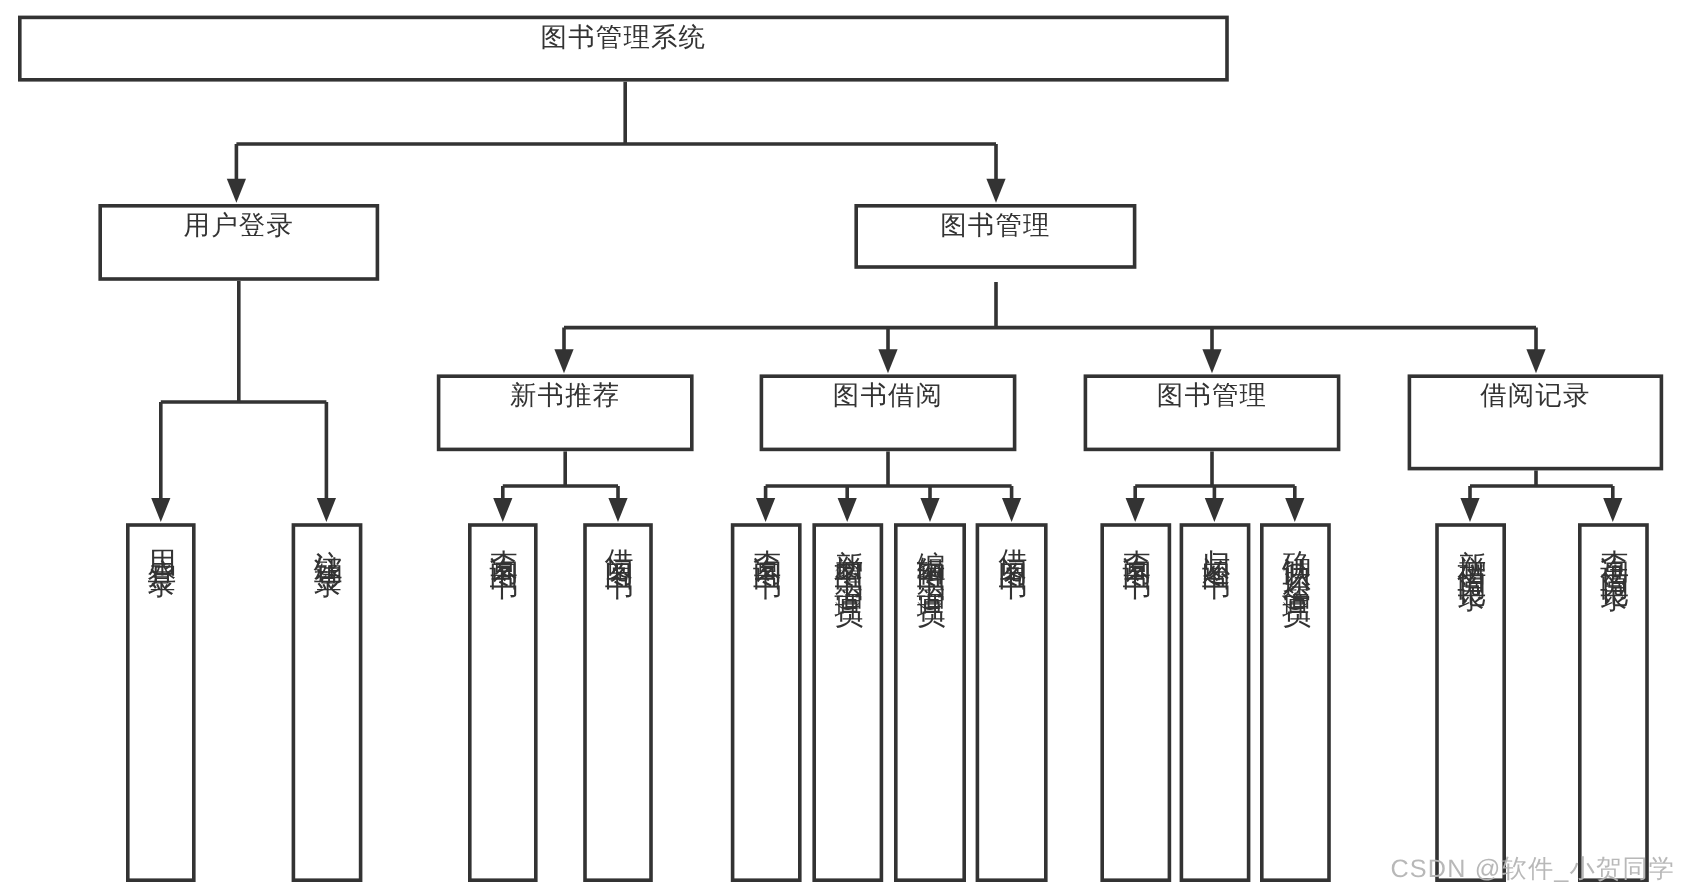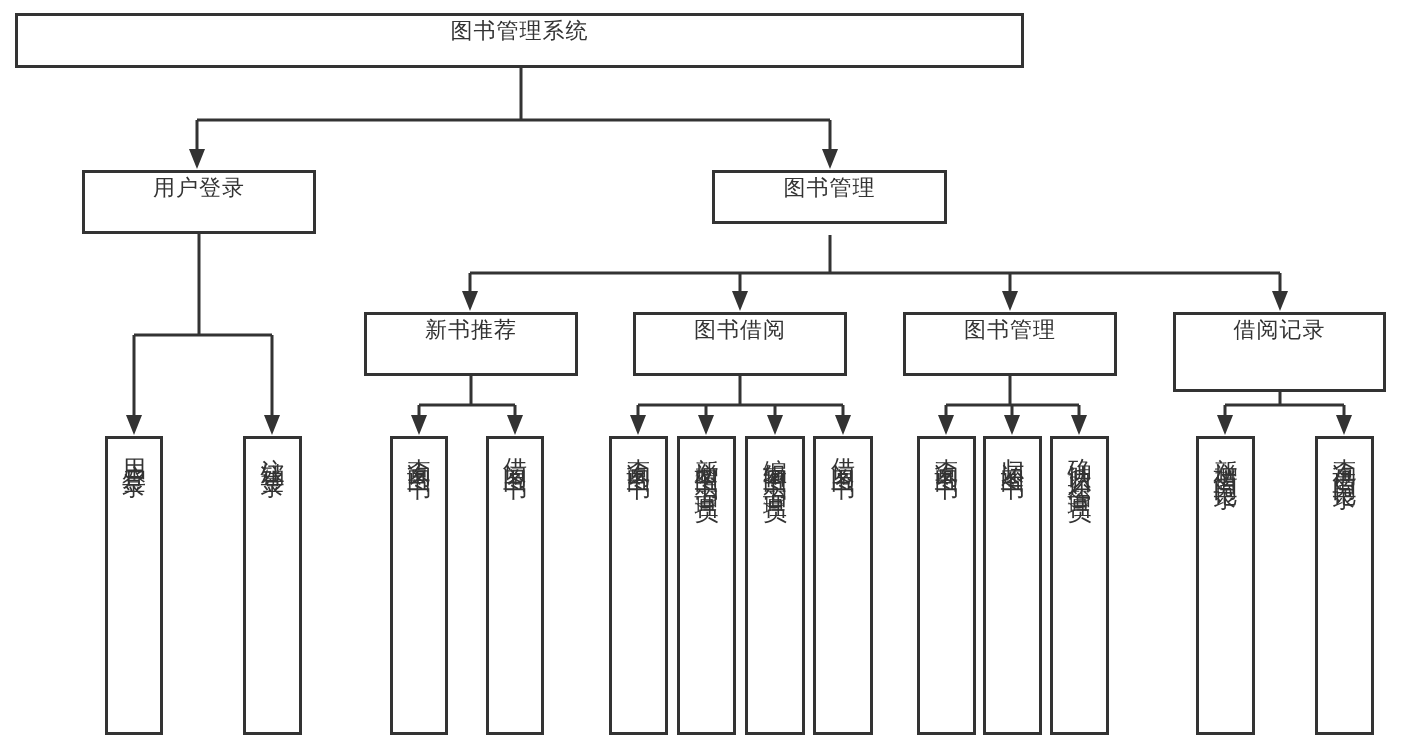--- a/index.html
+++ b/index.html
@@ -161,14 +161,15 @@
     <span class="v-label">确认归还（管理员）</span>
   </div>
 
   <div class="node leaf" style="left:1196px; top:436px; width:59px; height:299px;">
     <span class="v-label">新增借阅记录</span>
   </div>
   <div class="node leaf" style="left:1315px; top:436px; width:59px; height:299px;">
     <span class="v-label">查询借阅记录</span>
   </div>
 
+  <div class="watermark">CSDN @软件_小贺同学</div>
 
 </div>
 
 </body></html>

